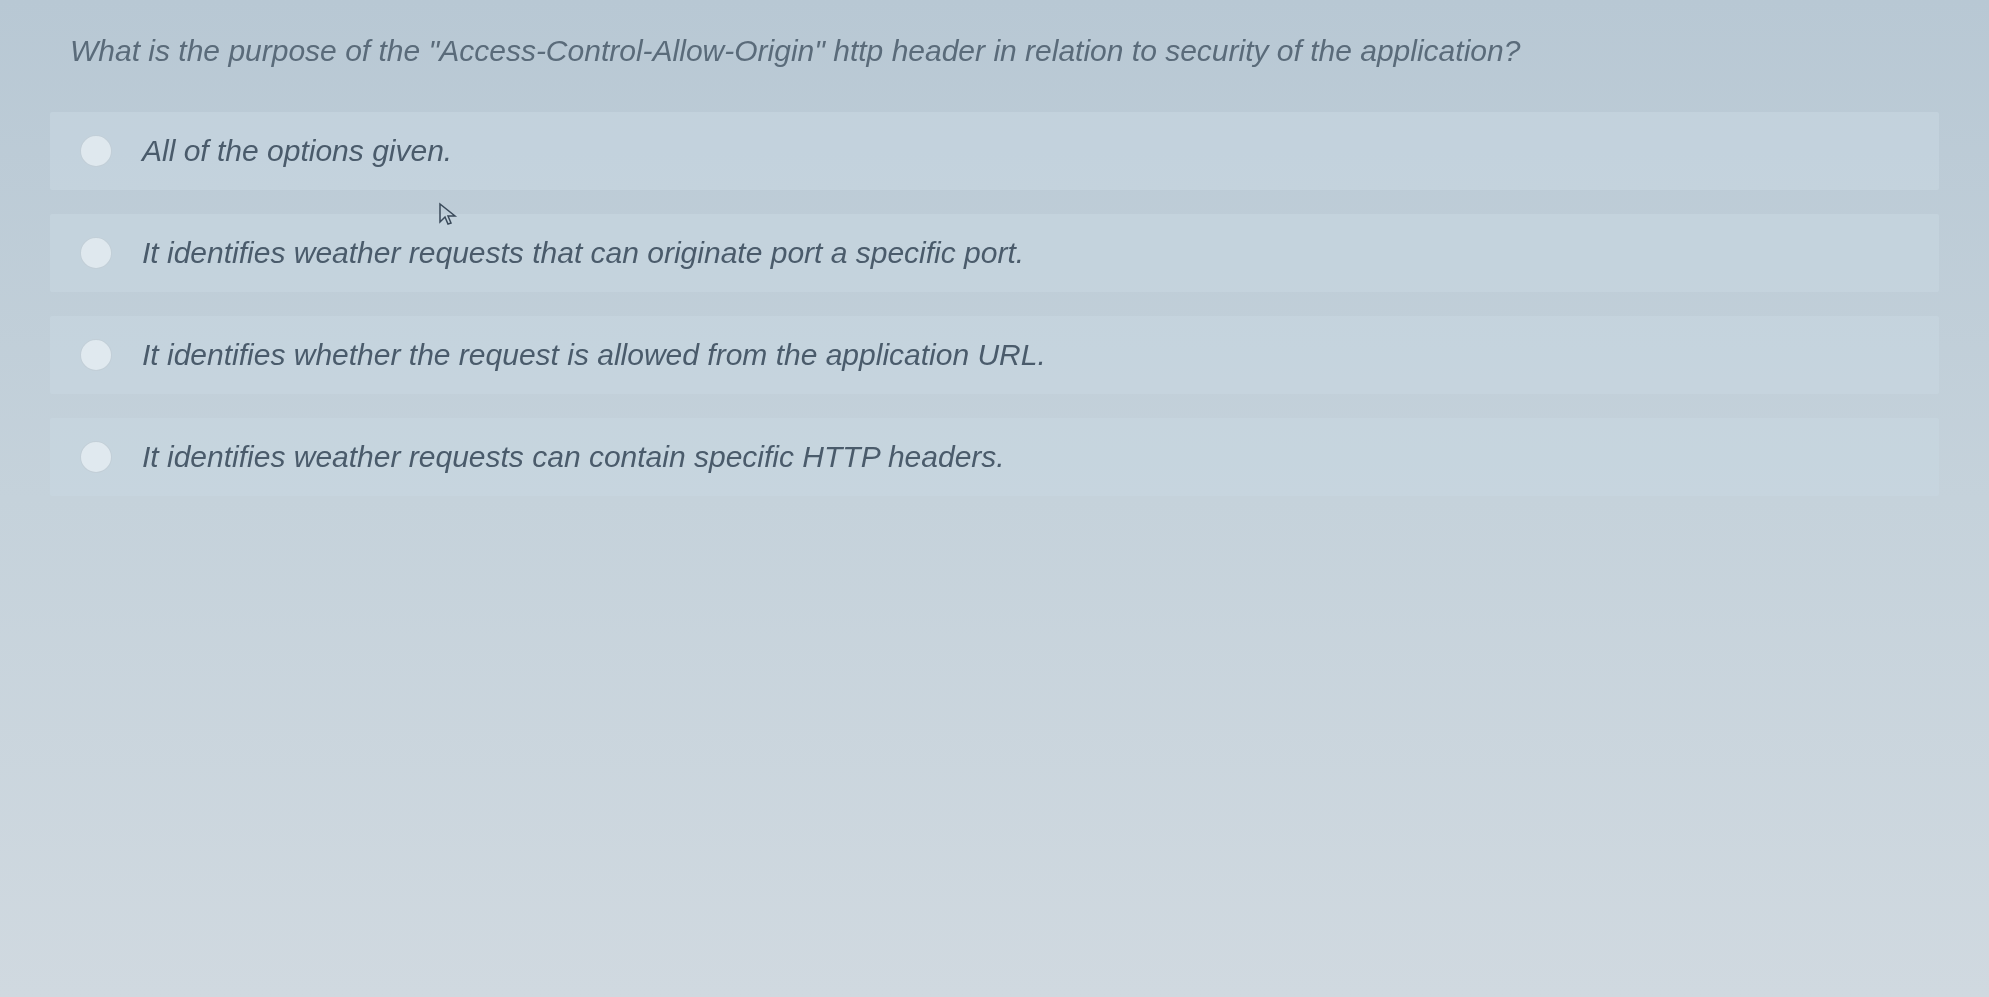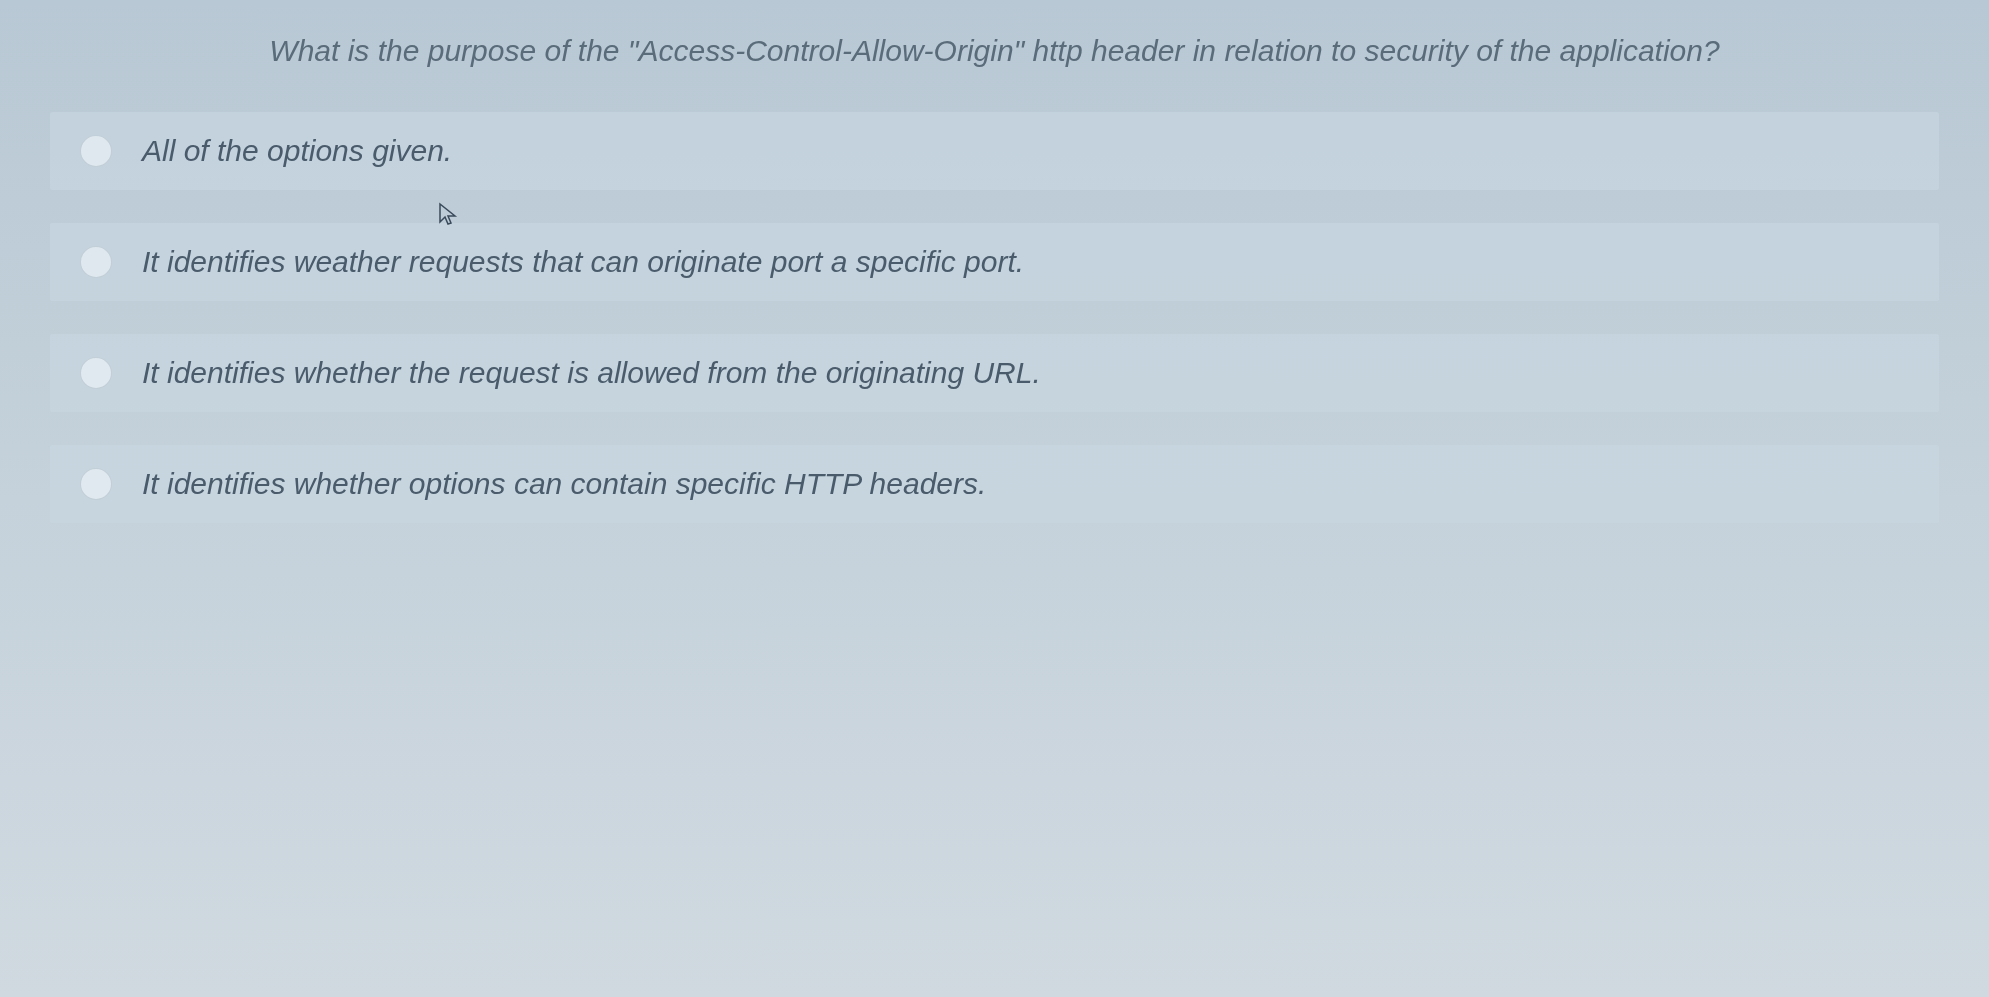--- a/index.html
+++ b/index.html
@@ -16,26 +16,25 @@
       color: #4a5a6a;
       position: relative;
     }
     .question-text {
       font-size: 30px;
       font-style: italic;
       color: #5a6b7a;
       margin-bottom: 40px;
       line-height: 1.4;
       padding: 0 20px;
-      text-align: center;
     }
     .options-container {
       display: flex;
       flex-direction: column;
-      gap: 33px;
+      gap: 24px;
     }
     .option-row {
       display: flex;
       align-items: center;
       background: rgba(200, 215, 225, 0.6);
       padding: 22px 30px;
       border-radius: 2px;
       cursor: pointer;
     }
     .radio-circle {
@@ -73,25 +72,25 @@
     <div class="option-text">All of the options given.</div>
   </div>
 
   <div class="option-row">
     <div class="radio-circle"></div>
     <div class="option-text">It identifies weather requests that can originate port a specific port.</div>
   </div>
 
   <div class="option-row">
     <div class="radio-circle"></div>
-    <div class="option-text">It identifies whether the request is allowed from the originating URL.</div>
+    <div class="option-text">It identifies whether the request is allowed from the application URL.</div>
   </div>
 
   <div class="option-row">
     <div class="radio-circle"></div>
-    <div class="option-text">It identifies whether options can contain specific HTTP headers.</div>
+    <div class="option-text">It identifies weather requests can contain specific HTTP headers.</div>
   </div>
 
 </div>
 
 <svg class="cursor-arrow" viewBox="0 0 20 26">
   <path d="M 2 2 L 2 20 L 7 15 L 10 22 L 13 21 L 10 14 L 17 14 Z" fill="none" stroke="#3a4a5a" stroke-width="1.5"></path>
 </svg>
 
 </body></html>

